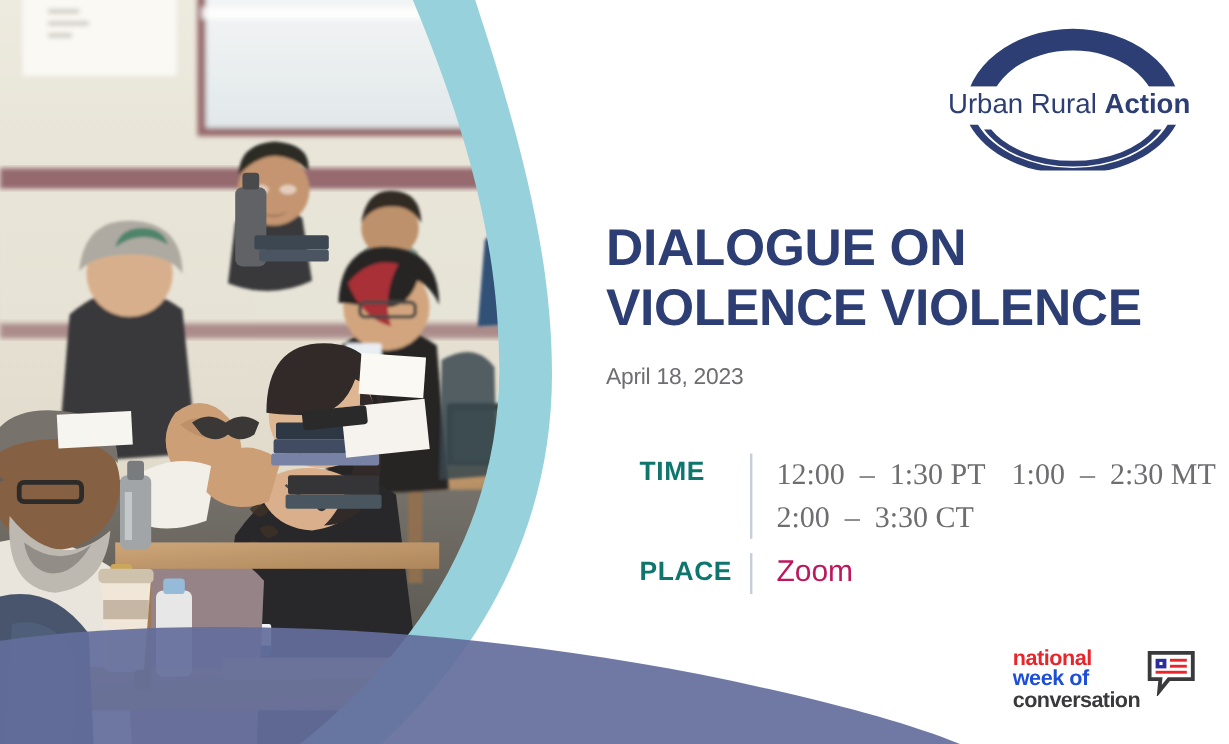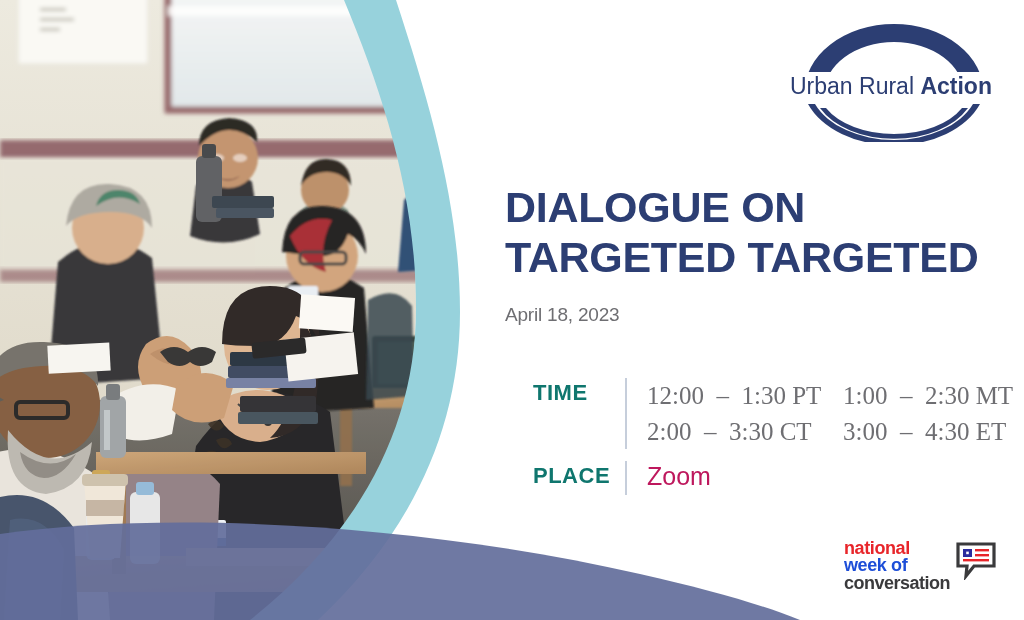--- a/index.html
+++ b/index.html
@@ -323,35 +323,34 @@
         <path d="M34,96 A82,54 0 0 0 182,96 L176,96 A76,47 0 0 1 40,96 Z" fill="#2C3E73"></path>
 
         <rect x="0" y="60" width="216" height="30" fill="#ffffff"></rect>
         <text x="4" y="82" font-family="Liberation Sans, sans-serif" font-size="23" fill="#2C3E73">Urban Rural <tspan font-weight="bold">Action</tspan></text>
       </svg>
     </div>
 
     <div class="title-block">
       <div class="title">
         <div>DIALOGUE ON</div>
-        <div>TARGETED TARGETED</div>
+        <div>VIOLENCE VIOLENCE</div>
       </div>
       <div class="date">April 18, 2023</div>
     </div>
 
     <div class="info">
       <div class="info-row time">
         <div class="info-label">TIME</div>
         <div class="info-divider"></div>
         <div class="info-values">
           <div class="time-grid">
             <span class="time-cell">12:00  –  1:30 PT</span>
             <span class="time-cell">1:00  –  2:30 MT</span>
             <span class="time-cell">2:00  –  3:30 CT</span>
-            <span class="time-cell">3:00  –  4:30 ET</span>
           </div>
         </div>
       </div>
       <div class="info-row place">
         <div class="info-label">PLACE</div>
         <div class="info-divider"></div>
         <div class="place-value">Zoom</div>
       </div>
     </div>
 

